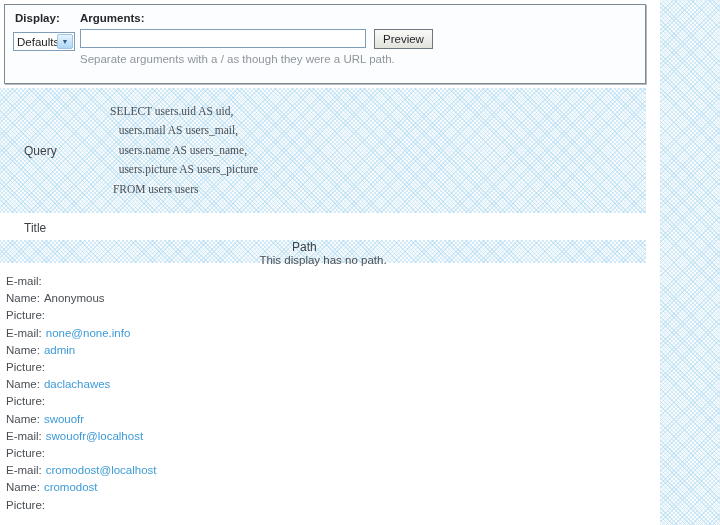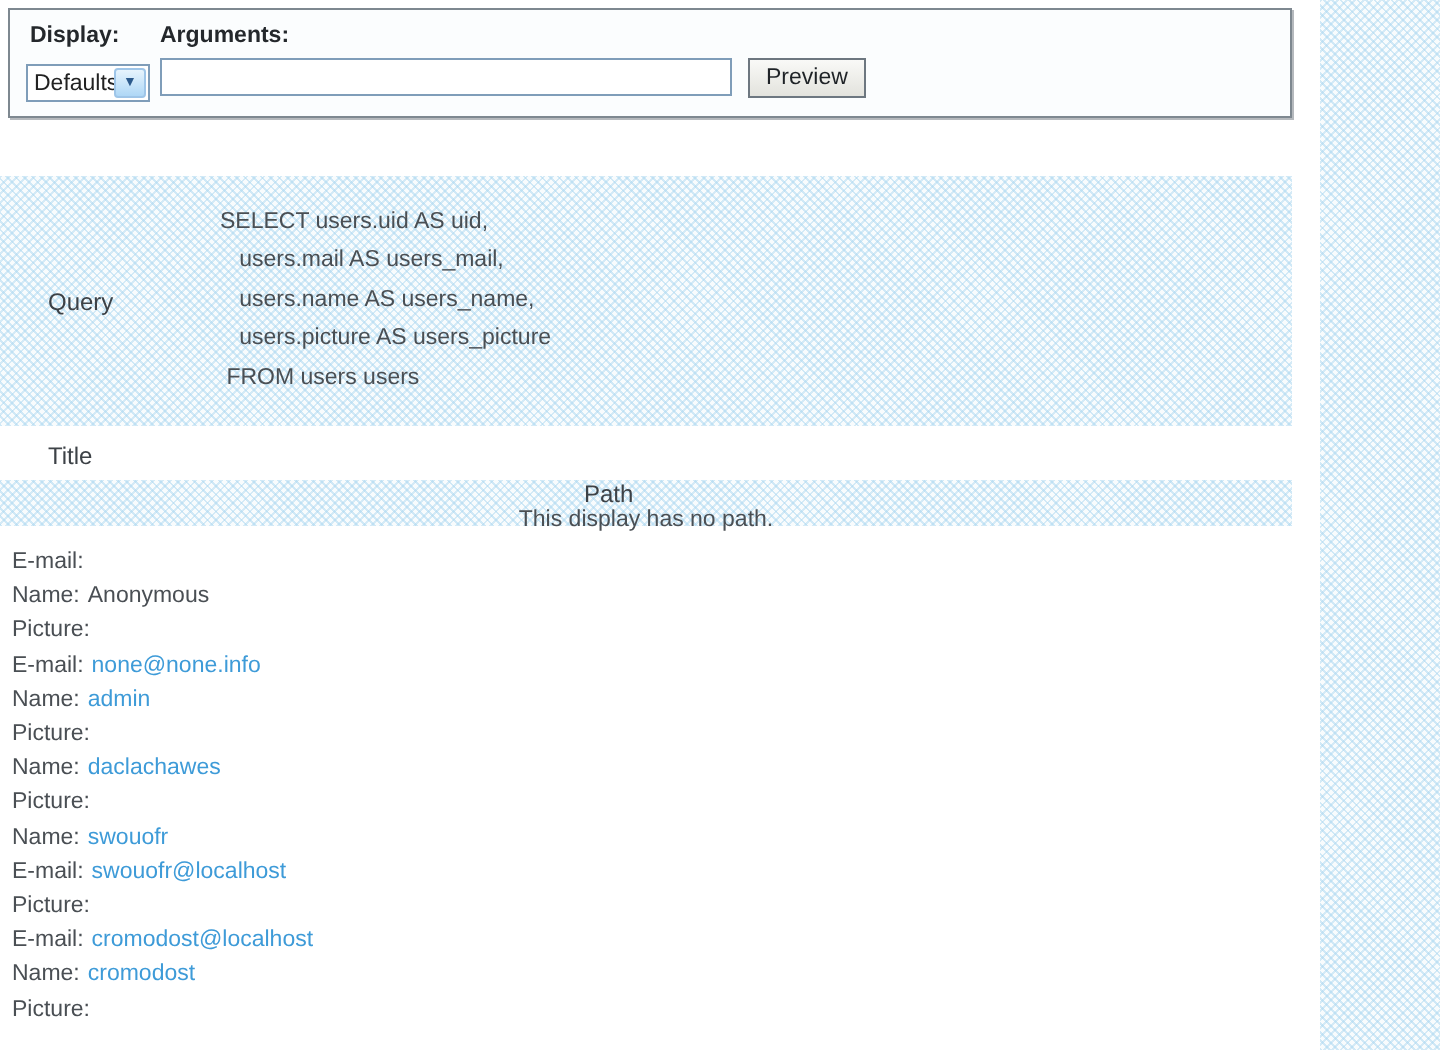--- a/index.html
+++ b/index.html
@@ -15,21 +15,21 @@
     background-color:#ecf5fa;
     background-image:
       repeating-linear-gradient(45deg, rgba(168,214,240,0.50) 0 1px, rgba(255,255,255,0) 1px 3px),
       repeating-linear-gradient(135deg, rgba(168,214,240,0.35) 0 1px, rgba(255,255,255,0.65) 1px 3px);
   }
   
   .bg-strip { position:absolute; left:660px; top:0; width:60px; height:525px; }
 
   
   .preview-fieldset {
-    position:absolute; left:4px; top:4px; width:642px; height:55px;
+    position:absolute; left:4px; top:4px; width:642px; height:80px;
     border:1px solid #7e8890;
     box-shadow:1px 1px 0 rgba(120,128,134,0.55);
     background:#fbfdfe;
   }
   .form-label { font-weight:bold; color:#24282c; font-size:11.5px; }
   .display-col { position:absolute; left:10px; top:7px; }
   .display-col .form-label { display:block; margin-bottom:5px; }
   .select-box {
     position:absolute; left:-2px; top:20px;
     width:62px; height:19px;
@@ -61,21 +61,21 @@
     cursor:pointer;
   }
   .hint { margin-top:4px; color:#8f959b; font-size:11.5px; }
 
   
   .meta-row { position:absolute; left:0; width:646px; display:flex; align-items:center; }
   .row-label { width:110px; padding-left:24px; font-weight:normal; font-size:12px; color:#3d4247; flex:none; }
   .row-value { font-size:11.5px; color:#4a4f54; }
   .query-row { top:88px; height:125px; }
   .query-sql {
-    font-family:Liberation Sans, sans-serif;
+    font-family:Liberation Serif, serif;
     font-size:11.5px; line-height:19.5px;
     color:#4a4f54; white-space:pre;
   }
   .title-row { top:215px; height:25px; background:#fff;align-items:center; }
   .path-row  { top:240px; height:23px;flex-direction:column; }
 
   
   .results { position:absolute; left:6px; top:273px; width:640px; }
   .field-line { line-height:17.2px; white-space:nowrap; }
   .field-label { margin-right:4px; }
@@ -93,20 +93,21 @@
       <span class="sel-text">Defaults</span>
       <span class="select-arrow">▼</span>
     </div>
   </div>
   <div class="args-col">
     <span class="form-label">Arguments:</span>
     <div class="args-row">
       <input class="args-input" type="text" value="" style="">
       <button class="preview-btn">Preview</button>
     </div>
+    <div class="hint">Separate arguments with a / as though they were a URL path.</div>
   </div>
 </div>
 
 <div class="meta-row query-row texture">
   <div class="row-label">Query</div>
   <pre class="query-sql">SELECT users.uid AS uid,
    users.mail AS users_mail,
    users.name AS users_name,
    users.picture AS users_picture
  FROM users users</pre>

